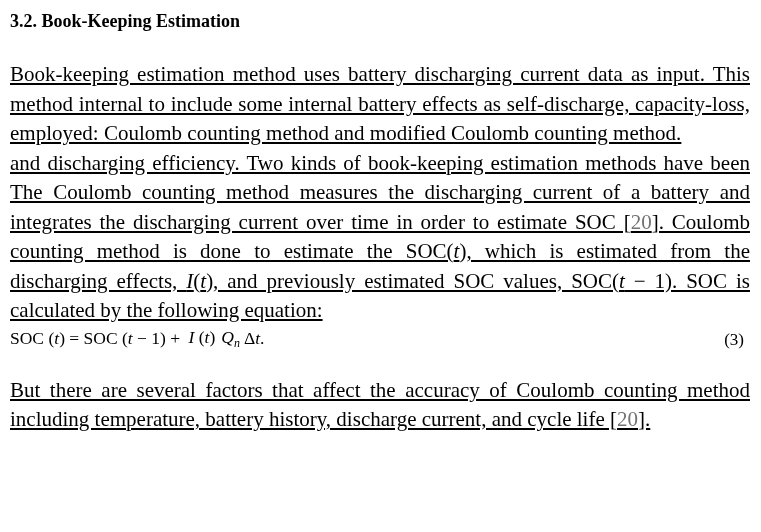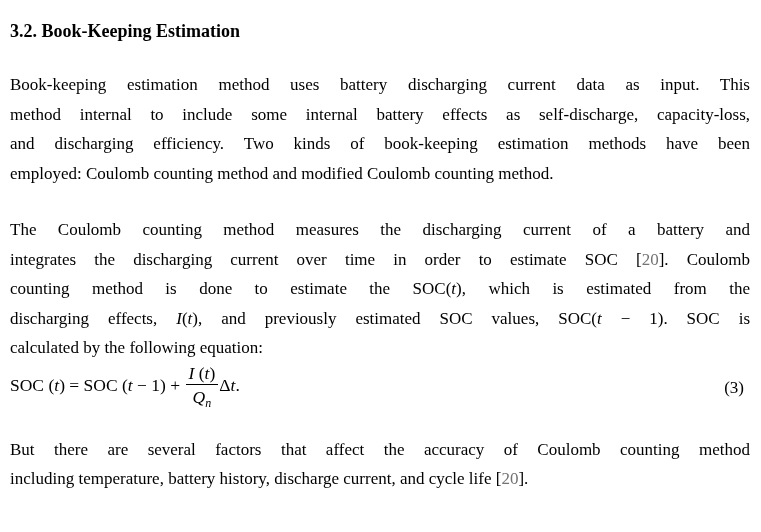--- a/index.html
+++ b/index.html
@@ -7,55 +7,56 @@
   .page {
     position: relative;
     width: 761px;
     height: 532px;
     background: #ffffff;
     color: #000000;
     font-family: "Liberation Serif", serif;
     overflow: hidden;
   }
   .content {
-    padding: 20px 11px 0 10px;
+    padding: 10px 11px 0 10px;
   }
   .sec-heading {
     font-size: 18px;
     font-weight: bold;
     line-height: 22px;
   }
   .sec-heading.h2 { margin-top: 23px; }
   .para {
-    font-size: 17px;
+    font-size: 21px;
     line-height: 29.5px;
+    text-decoration: underline;
   }
   .para.p1 { margin-top: 28px; }
-  .para.p2 { margin-top: 27px; }
+  .para.p2 { }
   .para.p3 { margin-top: 16px; }
   .line {
     text-align: justify;
     text-align-last: justify;
   }
   .line.last {
     text-align-last: left;
   }
   .it { font-style: italic; }
   .cite { color: #737373; cursor: pointer; }
   .equation-row {
     position: relative;
     margin-top: -6px;
     padding: 8px 0 10px;
     font-size: 17.5px;
     line-height: 1.2;
   }
   .equation-row > span { white-space: pre; }
   .frac {
     display: inline-flex;
-    flex-direction: column;
+    flex-direction: row;
     align-items: center;
     vertical-align: middle;
     margin: 0 1px;
     position: relative;
     top: -2px;
   }
   .frac .num, .frac .den {
     display: block;
     padding: 0 3px;
     line-height: 1.15;
@@ -84,22 +85,22 @@
 <body>
 
 <div class="page">
   <div class="content">
 
     <div class="sec-heading h1">3.2. Book-Keeping Estimation</div>
 
     <div class="para p1">
         <div class="line"><span>Book-keeping estimation method uses battery discharging current data as input. This</span></div>
         <div class="line"><span>method internal to include some internal battery effects as self-discharge, capacity-loss,</span></div>
+        <div class="line last"><span>employed: Coulomb counting method and modified Coulomb counting method.</span></div>
         <div class="line"><span>and discharging efficiency. Two kinds of book-keeping estimation methods have been</span></div>
-        <div class="line last"><span>employed: Coulomb counting method and modified Coulomb counting method.</span></div>
       </div>
 
 
     <div class="para p2">
         <div class="line"><span>The Coulomb counting method measures the discharging current of a battery and</span></div>
         <div class="line"><span>integrates the discharging current over time in order to estimate SOC [</span><span class="cite">20</span><span>]. Coulomb</span></div>
         <div class="line"><span>counting method is done to estimate the SOC(</span><span class="it">t</span><span>), which is estimated from the</span></div>
         <div class="line"><span>discharging effects, </span><span class="it">I</span><span>(</span><span class="it">t</span><span>), and previously estimated SOC values, SOC(</span><span class="it">t</span><span> − 1). SOC is</span></div>
         <div class="line last"><span>calculated by the following equation:</span></div>
       </div>

